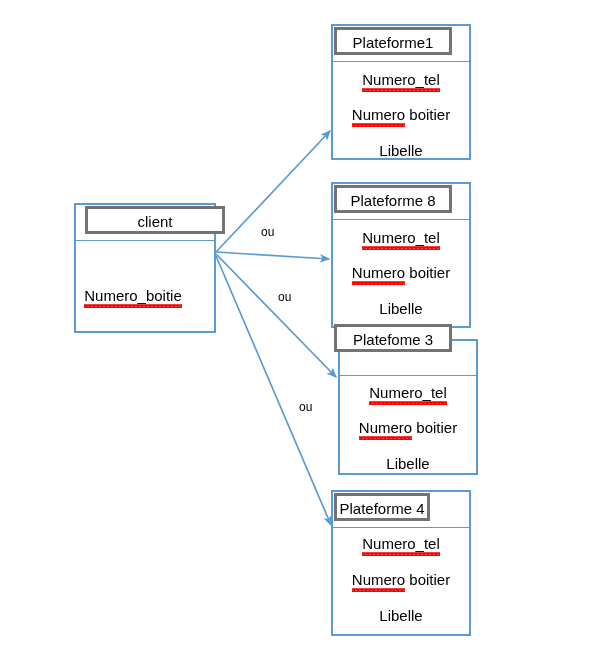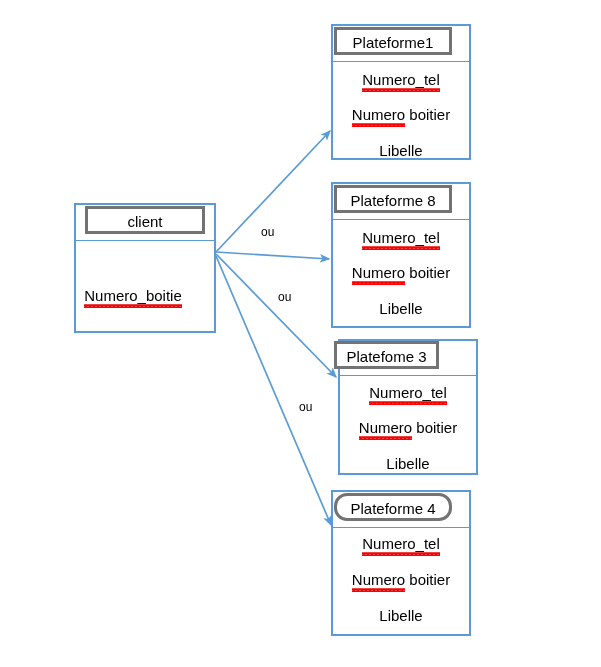--- a/index.html
+++ b/index.html
@@ -118,21 +118,21 @@
 
     <line x1="216" y1="252" x2="329" y2="259" stroke="#5b9bd5" stroke-width="1.7" marker-end="url(#arrowhead)"></line>
 
     <line x1="216" y1="254" x2="336" y2="377" stroke="#5b9bd5" stroke-width="1.7" marker-end="url(#arrowhead)"></line>
 
     <line x1="216" y1="256" x2="331" y2="525" stroke="#5b9bd5" stroke-width="1.7" marker-end="url(#arrowhead)"></line>
   </svg>
 
   <div class="entity" style="left:74px; top:203px; width:142px; height:130px;">
   </div>
-  <div class="entity-title" style="left:85px; top:206px; width:120px;">
+  <div class="entity-title" style="left:85px; top:206px; width:140px;">
     <span>client</span>
   </div>
   <div class="entity-divider" style="left:76px; top:240px; width:138px;"></div>
 
   <div class="attr" style="left:74px; top:287px; width:118px;">
     <span class="u-full sq">Numero_boitie</span>
   </div>
 
   <div class="entity" style="left:331px; top:24px; width:140px; height:136px;">
   </div>
@@ -163,38 +163,38 @@
   </div>
   <div class="attr" style="left:331px; top:264px; width:140px;">
     <span class="u-full sq">Numero</span><span class="attr-part-plain">&nbsp;</span><span class="attr-part-plain">boitier</span>
   </div>
   <div class="attr" style="left:331px; top:300px; width:140px;">
     <span>Libelle</span>
   </div>
 
   <div class="entity" style="left:338px; top:339px; width:140px; height:136px;">
   </div>
-  <div class="entity-title" style="left:334px; top:341px; width:105px;">
+  <div class="entity-title" style="left:334px; top:324px; width:118px;">
     <span>Platefome 3</span>
   </div>
   <div class="entity-divider" style="left:340px; top:375px; width:136px;"></div>
 
   <div class="attr" style="left:338px; top:384px; width:140px;">
     <span class="u-full sq">Numero_tel</span>
   </div>
   <div class="attr" style="left:338px; top:419px; width:140px;">
     <span class="u-full sq">Numero</span><span class="attr-part-plain">&nbsp;</span><span class="attr-part-plain">boitier</span>
   </div>
   <div class="attr" style="left:338px; top:455px; width:140px;">
     <span>Libelle</span>
   </div>
 
   <div class="entity" style="left:331px; top:490px; width:140px; height:146px;">
   </div>
-  <div class="entity-title" style="left:334px; top:493px; width:118px;border-radius:13px;">
+  <div class="entity-title" style="left:334px; top:493px; width:96px;">
     <span>Plateforme 4</span>
   </div>
   <div class="entity-divider" style="left:333px; top:527px; width:136px;"></div>
 
   <div class="attr" style="left:331px; top:535px; width:140px;">
     <span class="u-full sq">Numero_tel</span>
   </div>
   <div class="attr" style="left:331px; top:571px; width:140px;">
     <span class="u-full sq">Numero</span><span class="attr-part-plain">&nbsp;</span><span class="attr-part-plain">boitier</span>
   </div>

